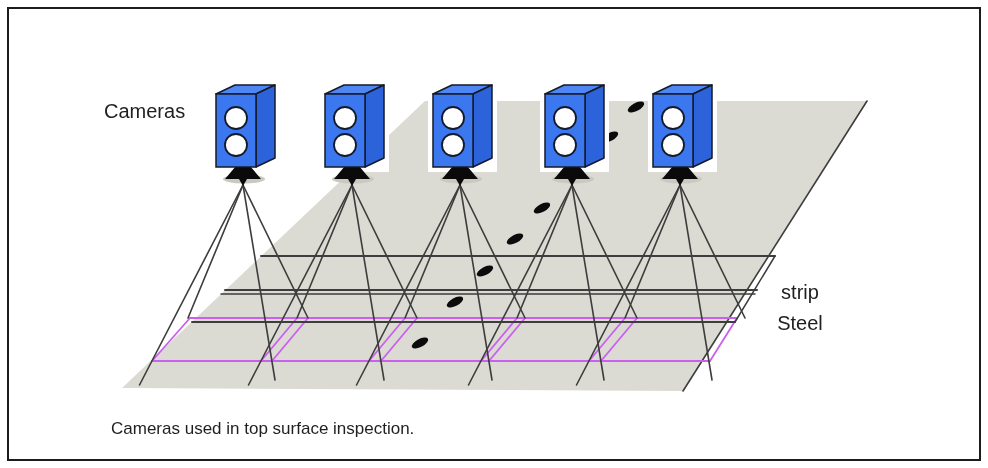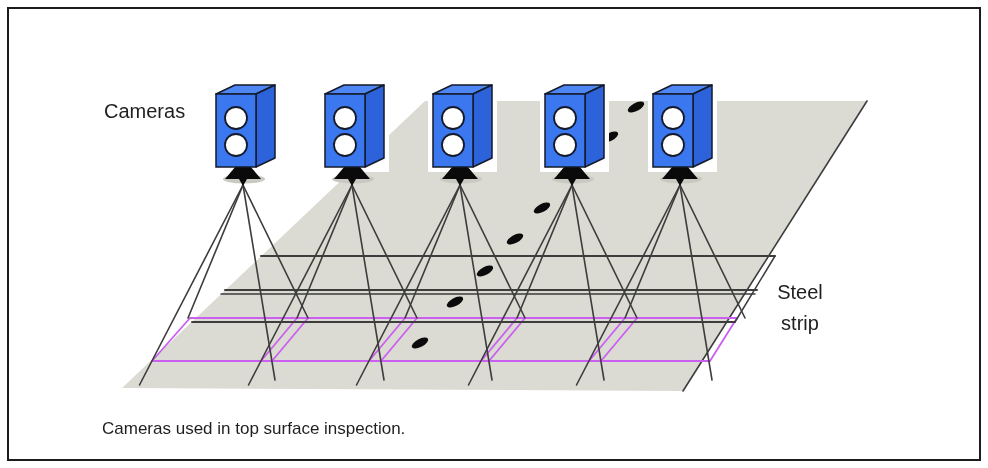--- a/index.html
+++ b/index.html
@@ -32,21 +32,21 @@
     font-size: 20px;
   }
   .lbl-strip {
     left: 766px; top: 277px;
     width: 68px;
     text-align: center;
     font-size: 20px;
     line-height: 31px;
   }
   .caption {
-    left: 102px; top: 419px;
+    left: 111px; top: 419px;
     font-size: 17px;
   }
 </style>
 </head>
 <body>
 
 <div class="frame"></div>
 
 <svg id="scene" width="988" height="468" viewBox="0 0 988 468">
     <g>
@@ -158,17 +158,17 @@
       <polygon points="693,94 712,85 712,158 693,167" fill="#2d63da" stroke="#141a2a" stroke-width="1.5" stroke-linejoin="round"></polygon>
       <rect x="653" y="94" width="40" height="73" fill="#3b78f0" stroke="#141a2a" stroke-width="1.5"></rect>
       <circle cx="673" cy="118" r="11" fill="#ffffff" stroke="#141a2a" stroke-width="1.8"></circle>
       <circle cx="673" cy="145" r="11" fill="#ffffff" stroke="#141a2a" stroke-width="1.8"></circle>
     </g>
   </svg>
 
 <div class="lbl lbl-cameras">Cameras</div>
 
 <div class="lbl lbl-strip">
+  <div>strip</div>
   <div>Steel</div>
-  <div>strip</div>
 </div>
 
 <div class="lbl caption">Cameras used in top surface inspection.</div>
 
 </body></html>

